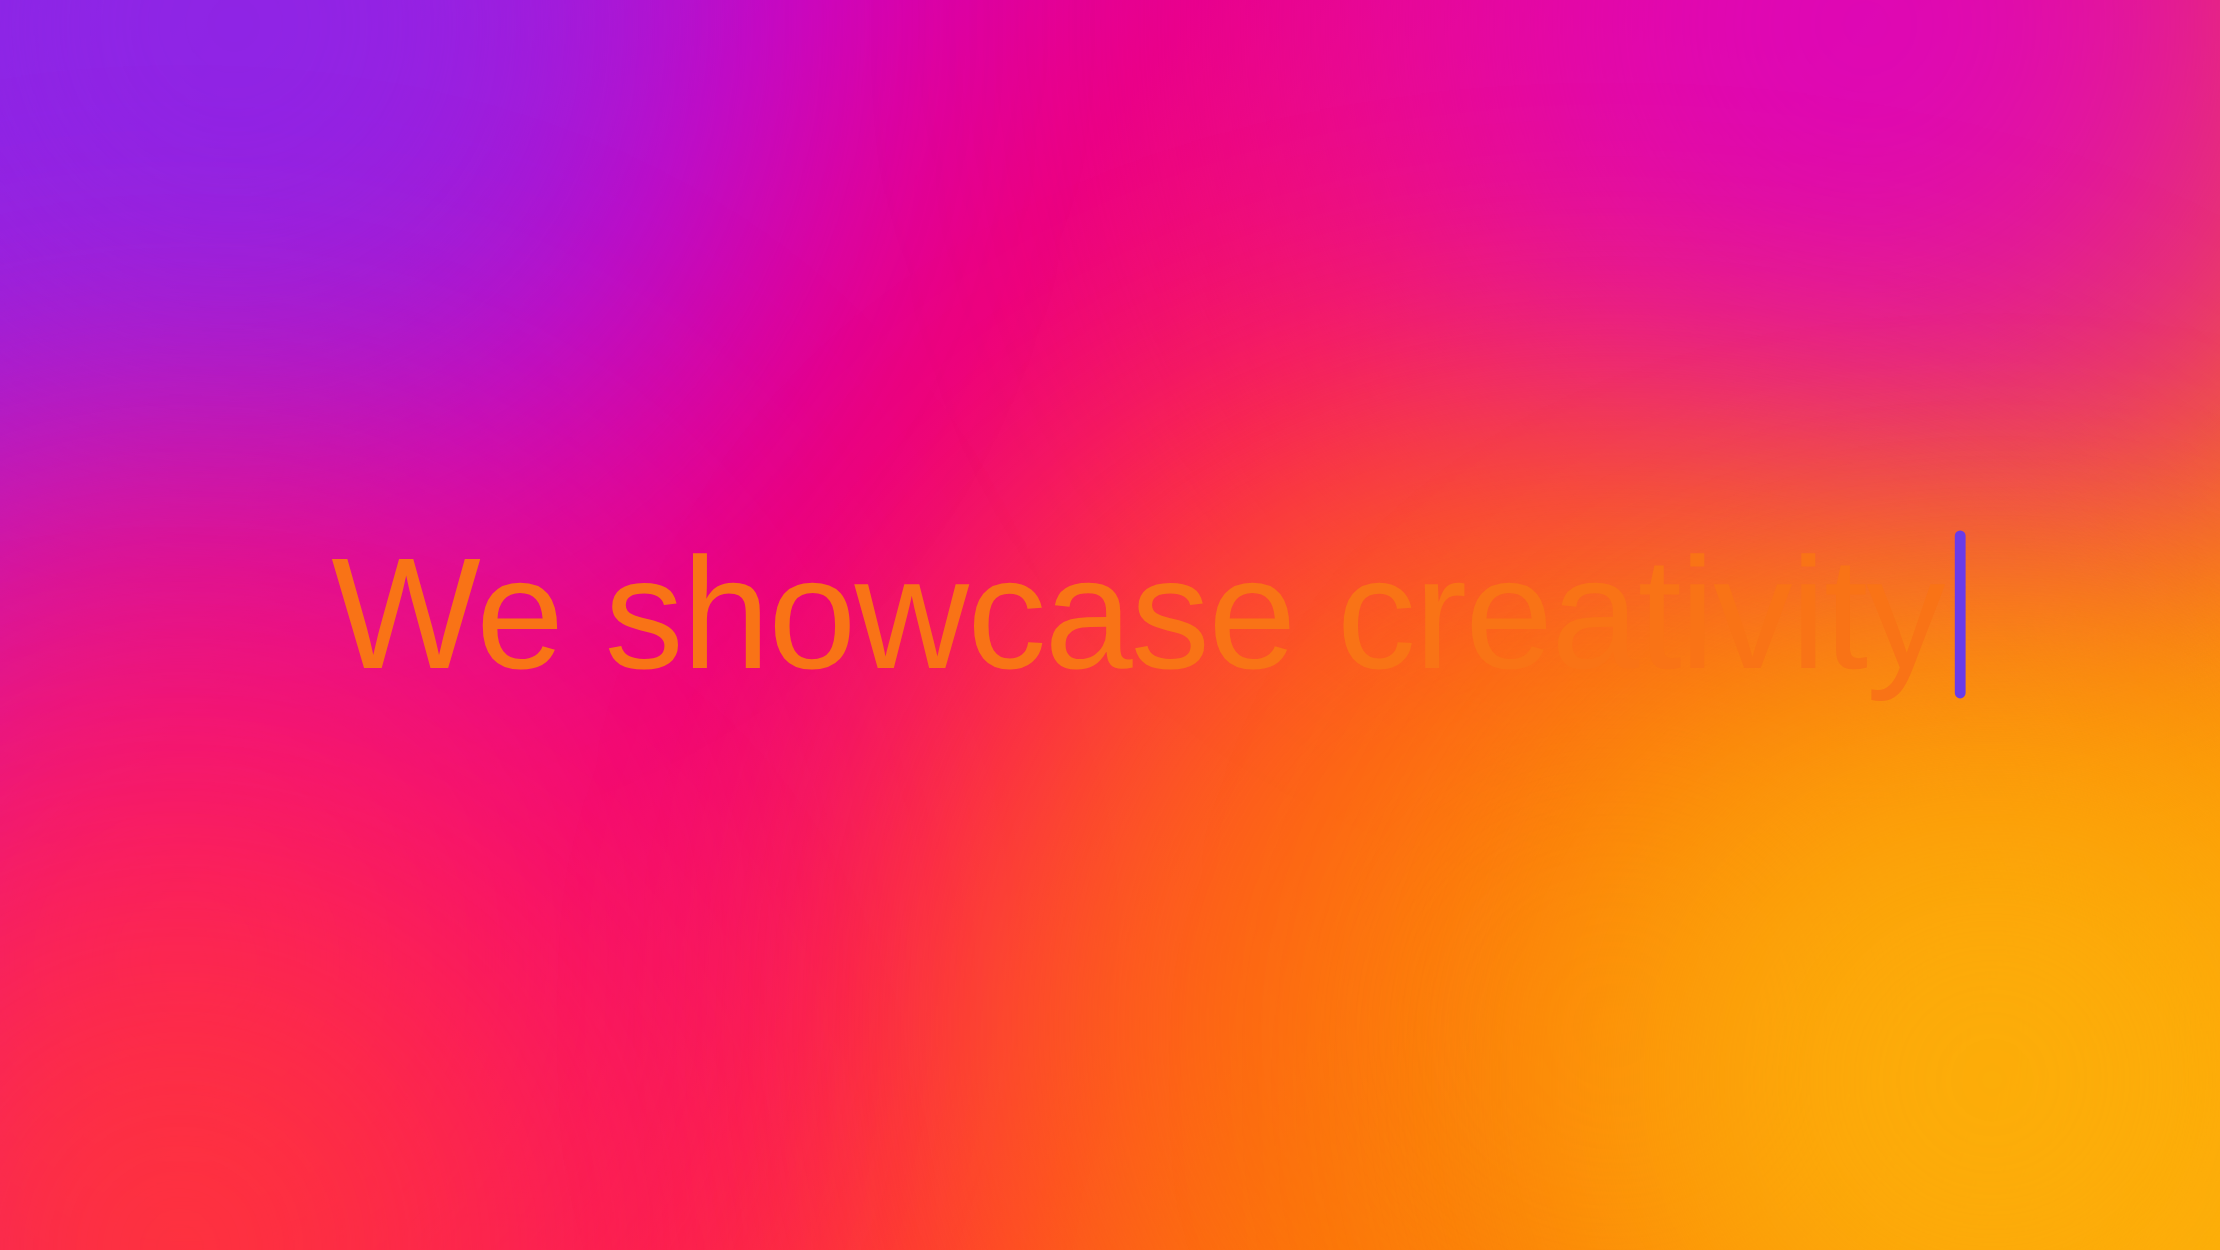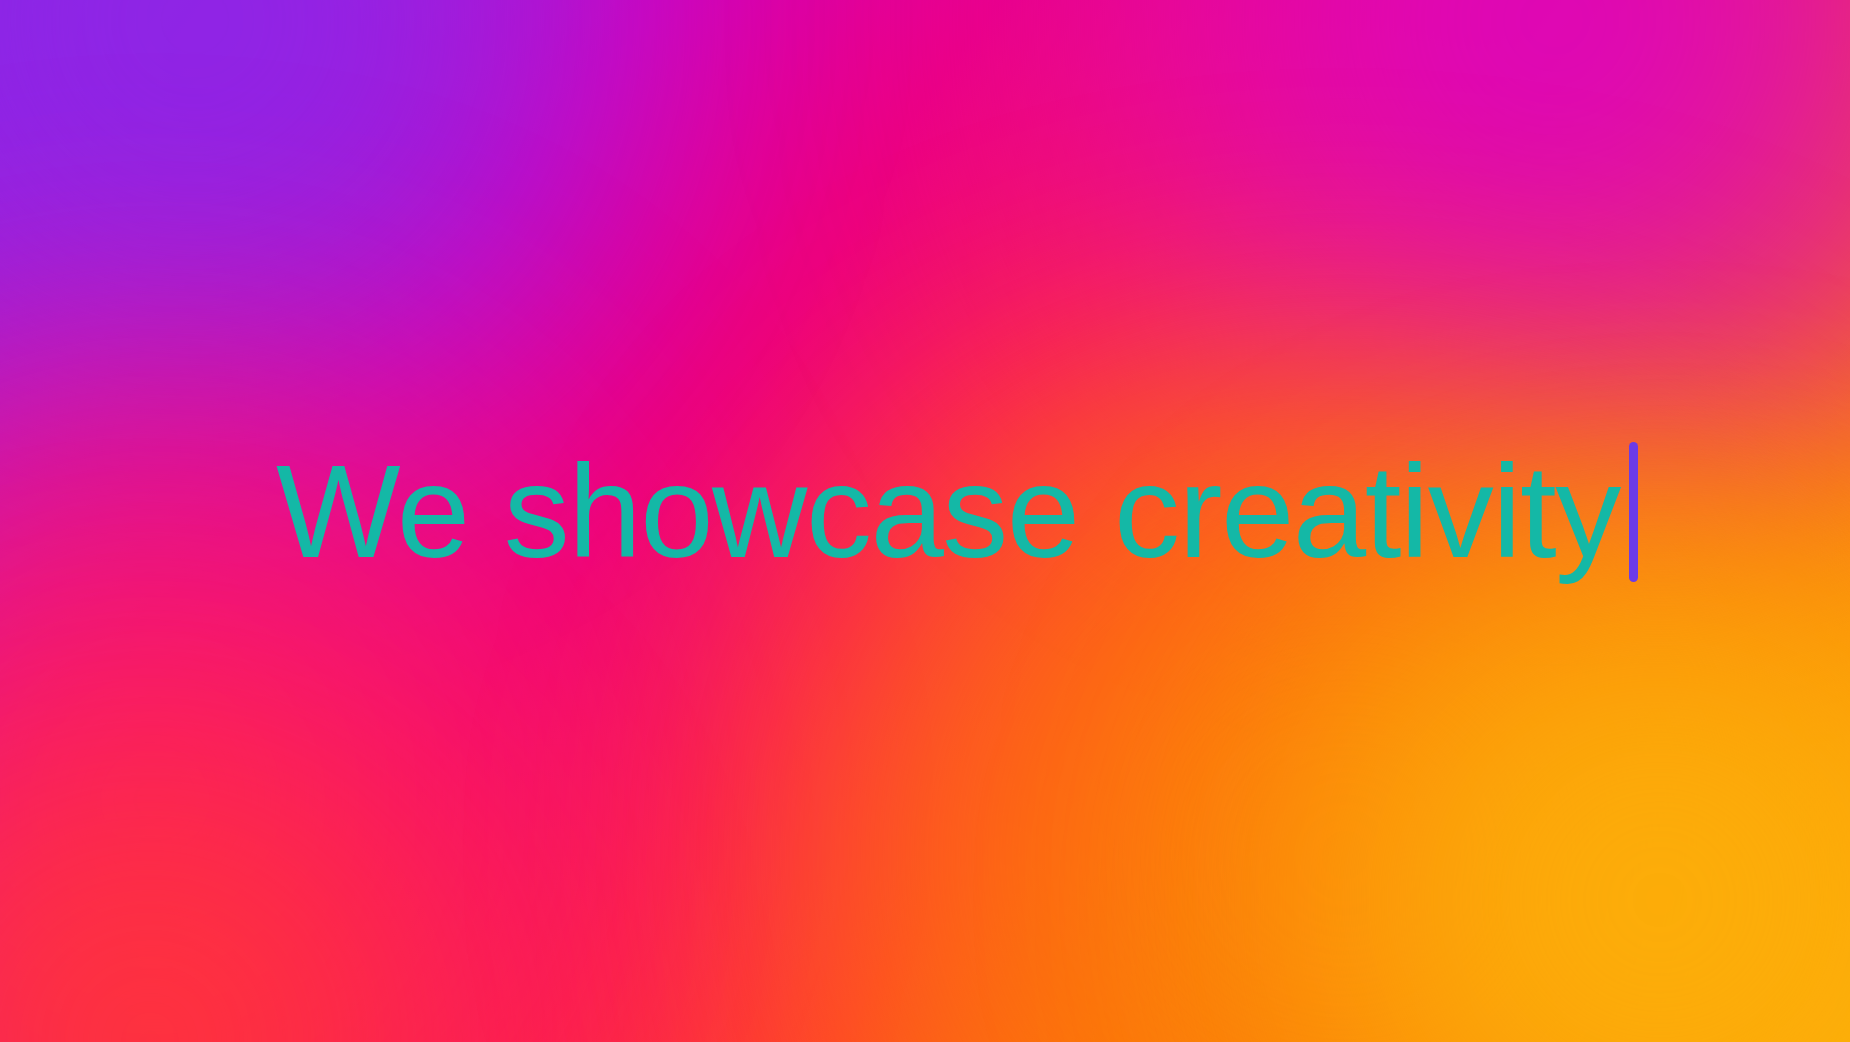--- a/index.html
+++ b/index.html
@@ -134,18 +134,18 @@
     <div class="blob blob-purple"></div>
     <div class="blob blob-magenta"></div>
     <div class="blob blob-pink"></div>
     <div class="blob blob-red"></div>
     <div class="blob blob-orange"></div>
     <div class="blob blob-amber"></div>
   </div>
 
   <div class="headline-layer">
     <div class="headline">
-      <span class="headline-text" style="color: #14b8a6;">We showcase creativity</span>
+      <span class="headline-text" style="color: #f97316;">We showcase creativity</span>
       <span class="text-caret" style="background: rgb(107, 59, 232);"></span>
     </div>
   </div>
 
 </div>
 
 </body></html>

